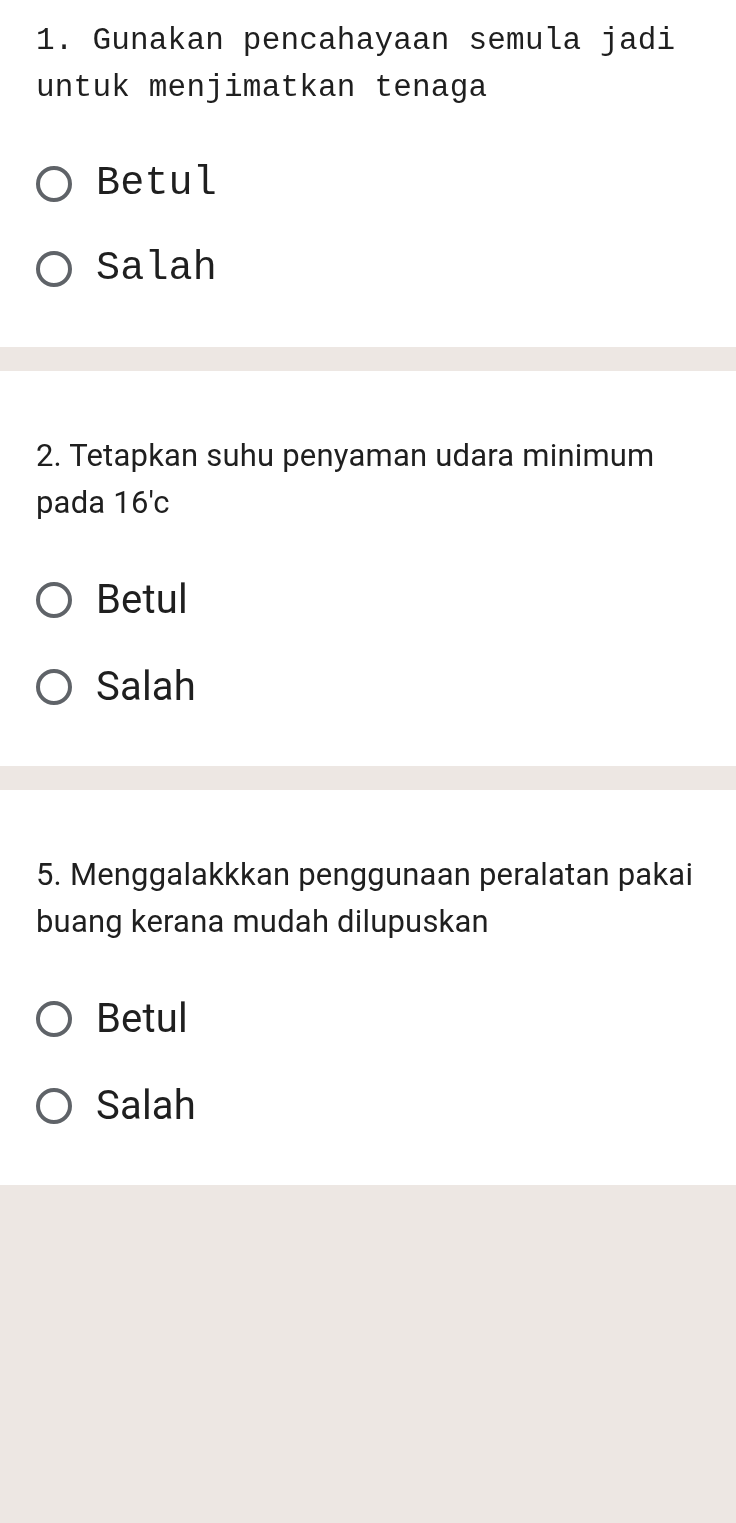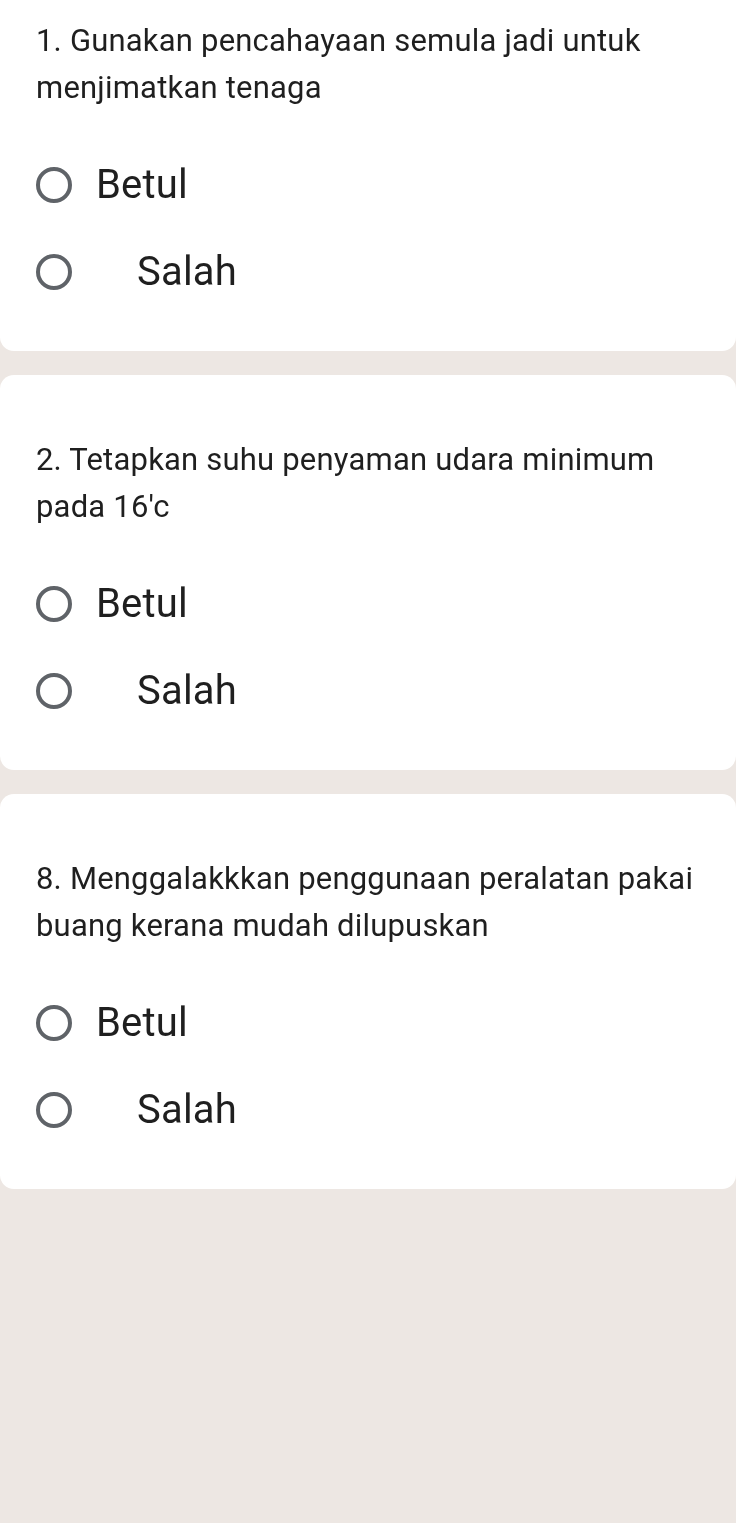--- a/index.html
+++ b/index.html
@@ -8,47 +8,47 @@
       box-sizing: border-box;
     }
     body {
       font-family: 'Roboto', 'Segoe UI', Arial, sans-serif;
       background-color: #ede7e3;
       width: 736px;
       height: 1523px;
     }
     .question-card {
       background-color: #ffffff;
-      border-radius: 14px;
+      border-radius: 0;
       margin-bottom: 24px;
       padding: 0 36px 56px 36px;
     }
     .question-card.first {
       border-top-left-radius: 0;
       border-top-right-radius: 0;
       padding-top: 18px;
+      font-family: Liberation Mono, monospace;
     }
     .question-card:not(.first) {
       padding-top: 62px;
     }
     .question-text {
       font-size: 31px;
       color: #1f1f1f;
       line-height: 1.5;
       margin-bottom: 50px;
       letter-spacing: 0.2px;
     }
     .option-row {
       display: flex;
       align-items: center;
       margin-bottom: 40px;
     }
     .option-row:last-child {
       margin-bottom: 0;
-      gap: 41px;
     }
     .radio-circle {
       width: 36px;
       height: 36px;
       border: 4px solid #5f6368;
       border-radius: 50%;
       margin-right: 24px;
       flex-shrink: 0;
     }
     .option-label {
@@ -78,21 +78,21 @@
     <div class="radio-circle"></div>
     <div class="option-label">Betul</div>
   </div>
   <div class="option-row">
     <div class="radio-circle"></div>
     <div class="option-label">Salah</div>
   </div>
 </div>
 
 <div class="question-card">
-  <div class="question-text">8. Menggalakkkan penggunaan peralatan pakai buang kerana mudah dilupuskan</div>
+  <div class="question-text">5. Menggalakkkan penggunaan peralatan pakai buang kerana mudah dilupuskan</div>
   <div class="option-row">
     <div class="radio-circle"></div>
     <div class="option-label">Betul</div>
   </div>
   <div class="option-row">
     <div class="radio-circle"></div>
     <div class="option-label">Salah</div>
   </div>
 </div>
 

